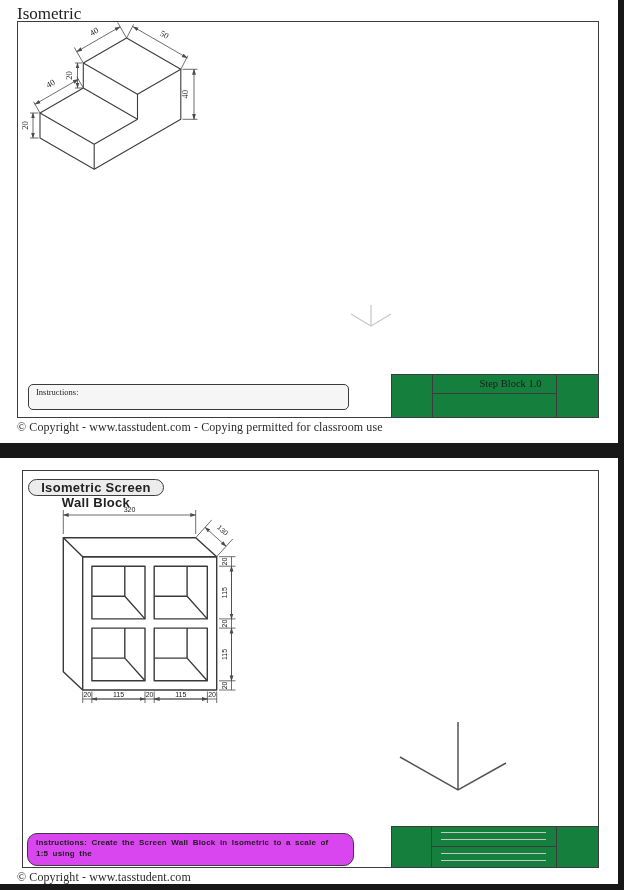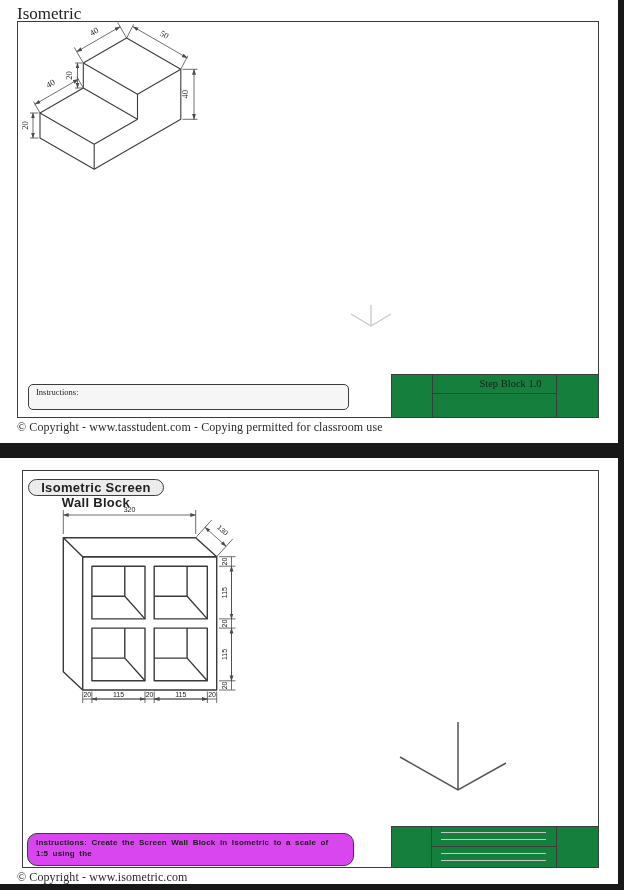--- a/index.html
+++ b/index.html
@@ -162,14 +162,14 @@
     <div class="tb-cell" style="left:0;top:0;width:41px;height:42px;"></div>
     <div class="tb-cell" style="left:40px;top:0;width:126px;height:21px;"></div>
     <div class="tb-cell" style="left:40px;top:20px;width:126px;height:22px;"></div>
     <div class="tb-cell" style="left:165px;top:0;width:43px;height:42px;"></div>
     <div class="ruled" style="left:50px;top:6px;width:105px;"></div>
     <div class="ruled" style="left:50px;top:13px;width:105px;"></div>
     <div class="ruled" style="left:50px;top:27px;width:105px;"></div>
     <div class="ruled" style="left:50px;top:34px;width:105px;"></div>
   </div>
 
-  <div class="abs serif copyright" style="left:17px;top:412px;">© Copyright - www.isometric.com</div>
+  <div class="abs serif copyright" style="left:17px;top:412px;">© Copyright - www.tasstudent.com</div>
 </div>
 
 </body></html>

